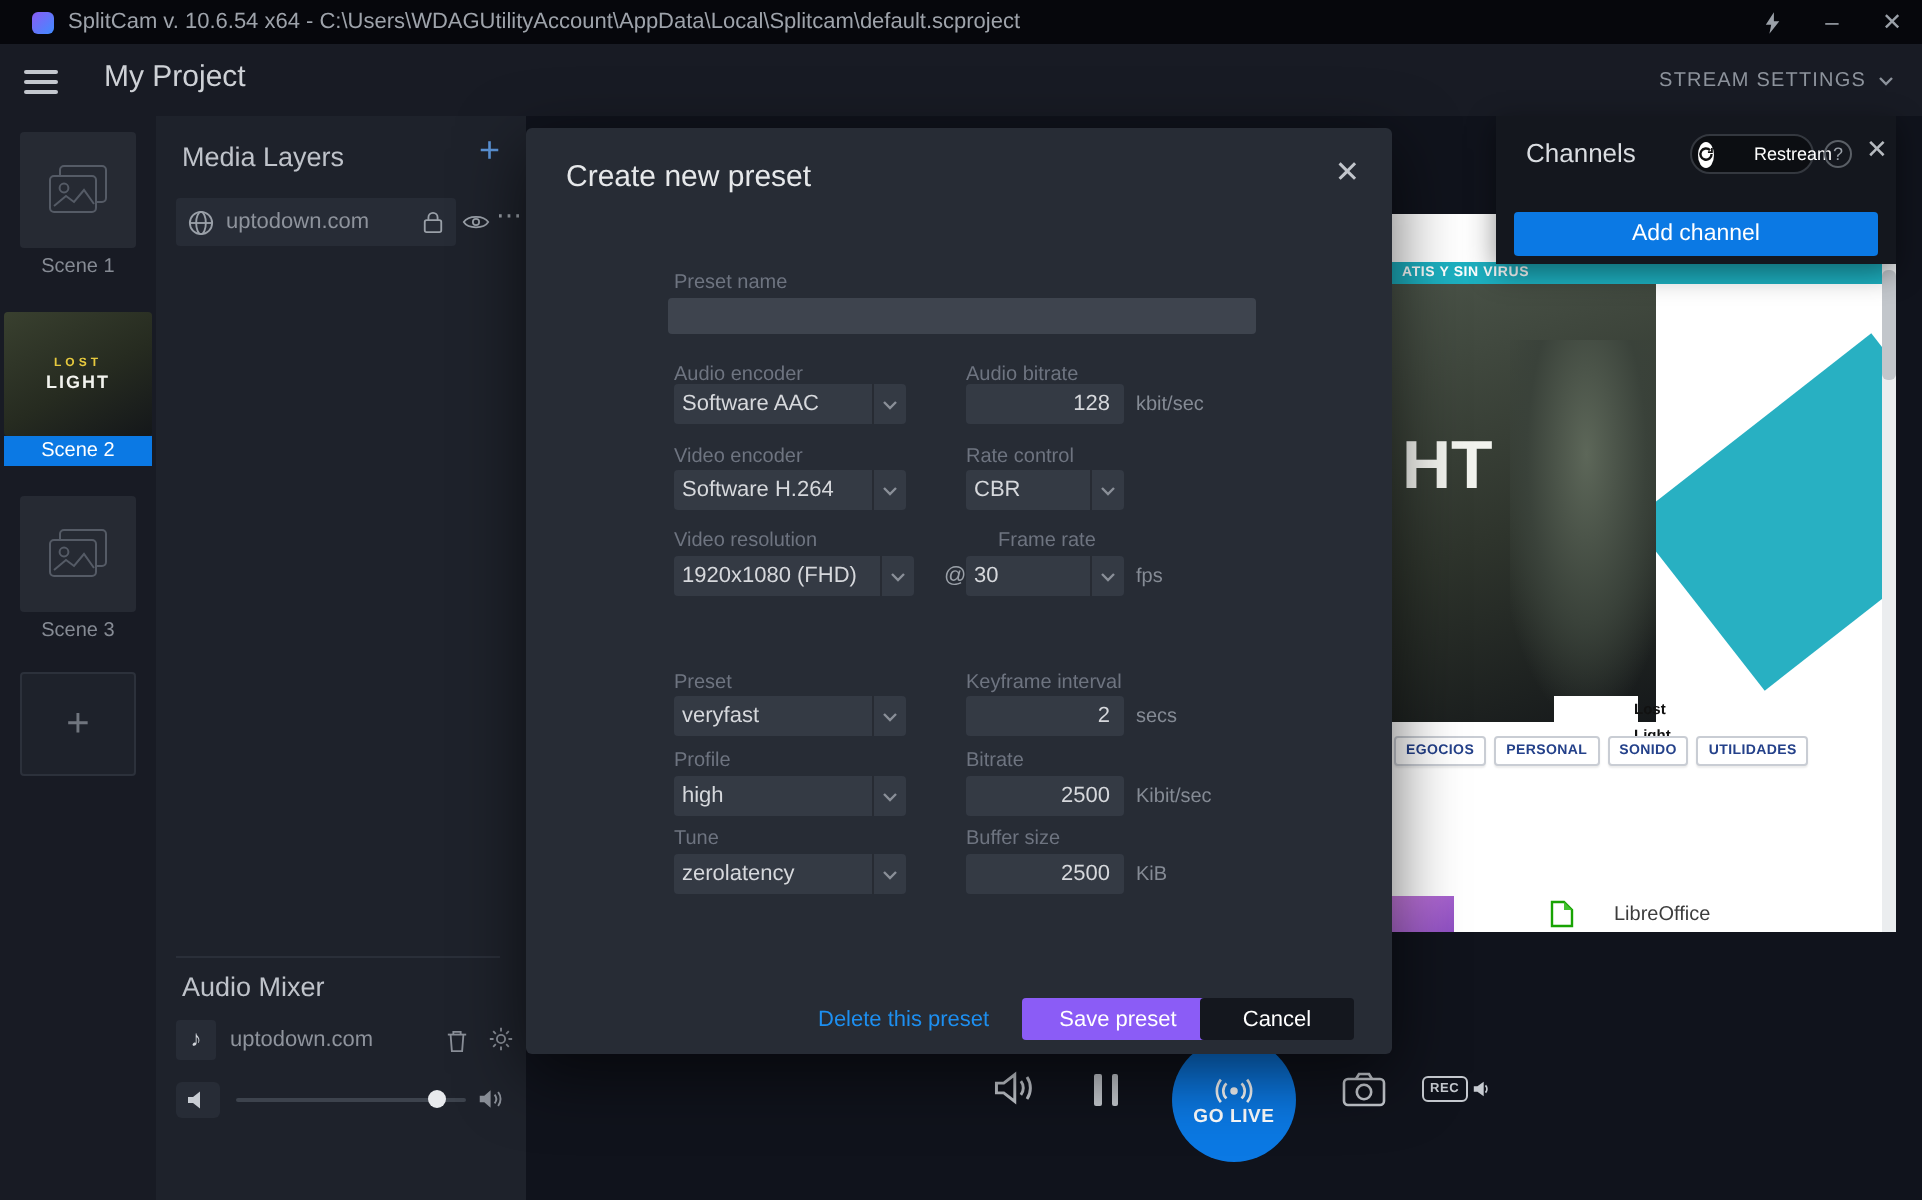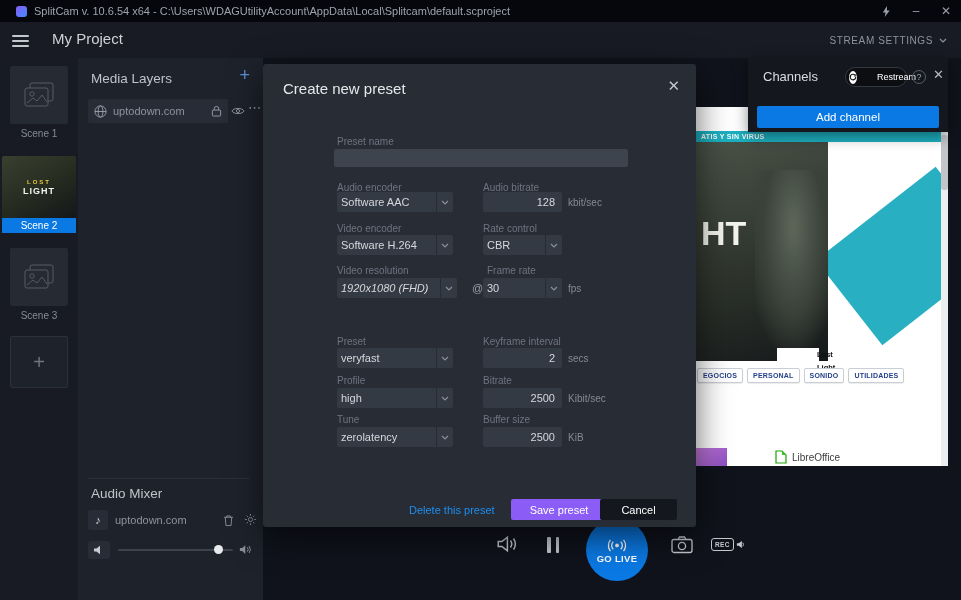--- a/index.html
+++ b/index.html
@@ -59,21 +59,21 @@
   .webpage { position:absolute; left:695px; top:107px; width:253px; height:359px; background:#fff; overflow:hidden; z-index:2; }
   .wp-banner { position:absolute; left:0; top:24px; width:246px; height:11px; background:#1db0c0; color:#fff; font-size:7px; font-weight:bold; line-height:11px; padding-left:6px; letter-spacing:.3px; }
   .wp-game { position:absolute; left:0; top:35px; width:133px; height:219px; background:linear-gradient(160deg,#4a5348 0%,#2e342c 55%,#15181a 100%); overflow:hidden; }
   .wp-char { position:absolute; right:-12px; top:28px; width:85px; height:190px; background:radial-gradient(ellipse at 45% 30%,#5d6759 0%,#3a423a 45%,rgba(0,0,0,0) 72%); }
   .wp-heading { position:absolute; left:6px; top:72px; color:#f2f3ee; font-size:34px; font-weight:bold; }
   .wp-label { position:absolute; left:82px; top:241px; width:42px; height:13px; background:#fff; color:#111; font-size:7.5px; font-weight:bold; text-align:center; line-height:13px;padding-left:40px; }
   .wp-teal { position:absolute; left:138px; top:95px; width:152px; height:108px; background:#28b0c2; transform:rotate(-38deg); }
   .wp-cats { position:absolute; left:2px; top:261px; display:flex; gap:4px; }
   .wp-chip { background:#fff; border:1px solid #c9cdd4; border-radius:2px; font-size:7px; font-weight:bold; color:#24418a; padding:3px 5px; letter-spacing:.2px; box-shadow:0 1px 1px rgba(0,0,0,.08); white-space:nowrap; }
   .wp-purple { position:absolute; left:0; top:341px; width:32px; height:18px; background:linear-gradient(135deg,#c77bdd,#8d4fc2); }
-  .wp-lo { position:absolute; left:80px; top:343px; display:flex; align-items:center; gap:5px; color:#3d3d3d; font-size:10px; }
+  .wp-lo { position:absolute; left:80px; top:343px; display:flex; align-items:center; gap:20px; color:#3d3d3d; font-size:10px; }
   .wp-scroll { position:absolute; right:0; top:24px; width:7px; height:335px; background:#ebedef; }
   .wp-scroll-thumb { position:absolute; left:0; top:4px; width:7px; height:55px; background:#c2c6cb; border-radius:3px; }
 
   
   .channels { position:absolute; left:748px; top:58px; width:200px; height:74px; background:#14171e; z-index:4; box-shadow:0 4px 14px rgba(0,0,0,.45); }
   .ch-title { position:absolute; left:15px; top:11px; font-size:13px; color:#dadde1; }
   .restream-btn { position:absolute; left:97px; top:9px; width:62px; height:20px; border:1px solid #34383f; background:#0c0e12; border-radius:10px; display:flex; align-items:center; gap:20px; padding-left:3px; }
   .restream-ic { width:13px; height:13px; background:#fff; border-radius:50%; display:flex; align-items:center; justify-content:center; }
   .restream-lb { color:#fff; font-size:9px; }
   .help-btn { position:absolute; left:164px; top:12px; width:14px; height:14px; border:1px solid #5a5f66; border-radius:50%; color:#9aa0a8; font-size:9px; text-align:center; line-height:13px; }
@@ -96,21 +96,21 @@
   .modal-title { position:absolute; left:20px; top:16px; font-size:15px; color:#e6e8ea; }
   .modal-close { position:absolute; right:12px; top:9px; color:#c2c6cc; font-size:15px; padding:4px; }
   .f-label { position:absolute; font-size:10px; color:#6e7480; white-space:nowrap; }
   .unit { position:absolute; font-size:10px; color:#858b95; }
   .sep { position:absolute; font-size:11px; color:#9aa0a8; }
   .pn-input { position:absolute; left:71px; top:85px; width:294px; height:18px; background:#3e444e; border:none; border-radius:2px; color:#d6d8dc; font-size:11px; padding:0 7px; font-family:inherit; outline:none; }
   .dd { position:absolute; height:20px; background:#343a44; border-radius:2px; display:flex; align-items:center; }
   .dd-val { flex:1; font-size:11px; color:#d6d8dc; padding-left:4px; white-space:nowrap; }
   .dd-chev { width:17px; height:100%; display:flex; align-items:center; justify-content:center; border-left:1px solid rgba(0,0,0,.25); }
   .ninput { position:absolute; height:20px; background:#343a44; border-radius:2px; font-size:11px; color:#d6d8dc; text-align:right; padding:4px 7px 0 0; }
-  .w116 { width:116px; } .w130 { width:120px;font-style:italic; } .w79 { width:79px; }
+  .w116 { width:116px; } .w130 { width:120px; } .w79 { width:79px; }
   .delete-link { position:absolute; left:146px; top:440px; font-size:11px; color:#1d8ff0; }
   .btn { position:absolute; height:21px; border-radius:2px; color:#fff; font-size:11px; display:flex; align-items:center; justify-content:center; }
   .save-btn { left:248px; top:435px; width:96px; background:#8b5cf6; }
   .cancel-btn { left:337px; top:435px; width:77px; background:#14171e; }
 </style>
 </head>
 <body>
 
 <div class="titlebar">
   <div class="tb-logo"></div>
@@ -350,21 +350,21 @@
   <div class="f-label" style="left:74px; top:201px;">Video resolution</div>
   <div class="dd w130" style="left:74px; top:214px;">
     <span class="dd-val">1920x1080 (FHD)</span>
     <span class="dd-chev">
         <svg width="8" height="5" viewBox="0 0 8 5">
           <path d="M1 1l3 3 3-3" stroke="#8a8f98" fill="none" stroke-width="1.2"></path>
         </svg>
       </span>
   </div>
   <div class="sep" style="left:209px; top:218px;">@</div>
-  <div class="f-label" style="left:224px; top:201px;">Frame rate</div>
+  <div class="f-label" style="left:236px; top:201px;">Frame rate</div>
   <div class="dd w79" style="left:220px; top:214px;">
     <span class="dd-val">30</span>
     <span class="dd-chev">
         <svg width="8" height="5" viewBox="0 0 8 5">
           <path d="M1 1l3 3 3-3" stroke="#8a8f98" fill="none" stroke-width="1.2"></path>
         </svg>
       </span>
   </div>
   <div class="unit" style="left:305px; top:219px;">fps</div>
 

